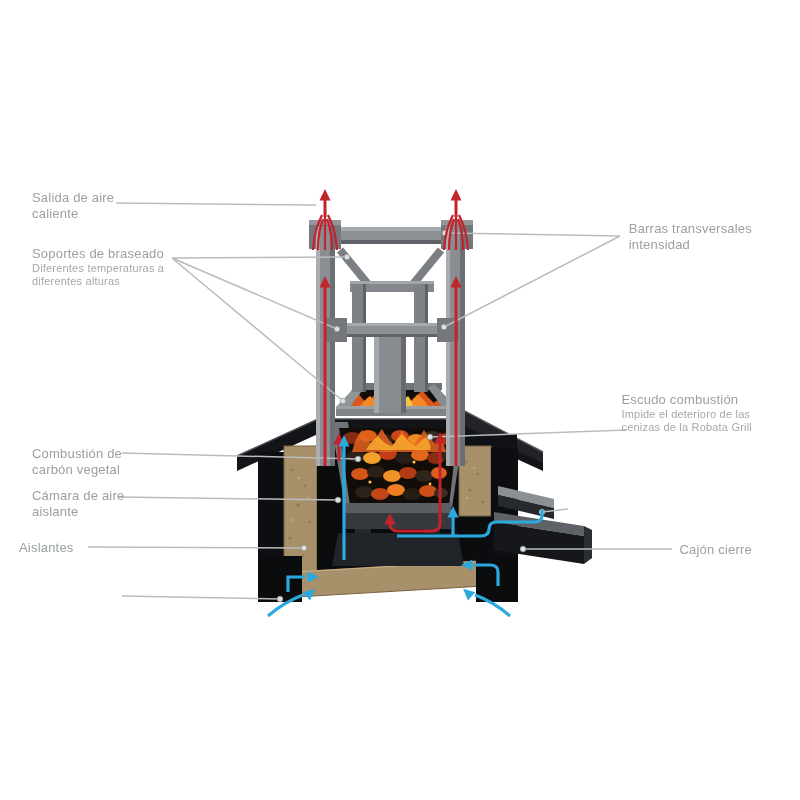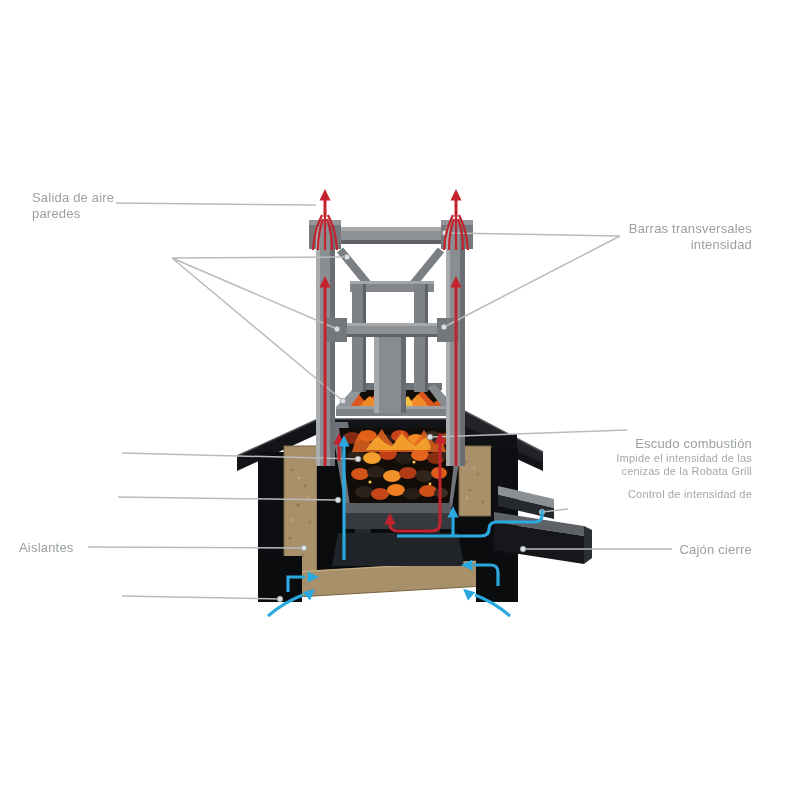--- a/index.html
+++ b/index.html
@@ -4,21 +4,21 @@
 <style>
   html,body{margin:0;padding:0;background:#ffffff;}
   .stage{
     position:relative;width:800px;height:800px;background:#ffffff;overflow:hidden;
     font-family:"Liberation Sans",sans-serif;
   }
   .stage svg{position:absolute;left:0;top:0;}
   .callout{position:absolute;color:#9aa0a3;letter-spacing:.2px;}
   .callout .t{font-size:13px;line-height:15.5px;}
   .callout .s{font-size:11px;line-height:13.5px;color:#a3a8ab;}
-  .callout.right{text-align:right;}
+  .callout.right{}
 </style>
 </head>
 <body>
 
 <div class="stage">
 
   <svg width="800" height="800" viewBox="0 0 800 800">
     <defs>
       <path id="ah" d="M0,-8 L-5.5,3.5 L5.5,3.5 Z"></path>
     </defs>
@@ -227,43 +227,55 @@
       <use href="#ah" transform="translate(453,514)"></use>
       <use href="#ah" transform="translate(311,577) rotate(90)"></use>
       <use href="#ah" transform="translate(469,565) rotate(-90)"></use>
       <use href="#ah" transform="translate(309,594) rotate(48)"></use>
       <use href="#ah" transform="translate(469,594) rotate(-48)"></use>
     </g>
   </svg>
 
   <div class="callout" style="left:32px;top:190px">
     <div class="t">Salida de aire</div>
-    <div class="t">paredes</div>
-  </div>
-
-
-
+    <div class="t">caliente</div>
+  </div>
+
+  <div class="callout" style="left:32px;top:246px">
+    <div class="t">Soportes de braseado</div>
+    <div class="s">Diferentes temperaturas a</div>
+    <div class="s">diferentes alturas</div>
+  </div>
+
+  <div class="callout" style="left:32px;top:446px">
+    <div class="t">Combustión de</div>
+    <div class="t">carbón vegetal</div>
+  </div>
+
+  <div class="callout" style="left:32px;top:488px">
+    <div class="t">Cámara de aire</div>
+    <div class="t">aislante</div>
+  </div>
 
   <div class="callout" style="left:19px;top:540px">
     <div class="t">Aislantes</div>
   </div>
 
 
   <div class="callout right" style="right:48px;top:221px">
     <div class="t">Barras transversales</div>
     <div class="t">intensidad</div>
   </div>
 
-  <div class="callout right" style="right:48px;top:436px">
+  <div class="callout right" style="right:48px;top:392px">
     <div class="t">Escudo combustión</div>
-    <div class="s">Impide el intensidad de las</div>
+    <div class="s">Impide el deterioro de las</div>
     <div class="s">cenizas de la Robata Grill</div>
   </div>
 
   <div class="callout right" style="right:48px;top:488px">
-    <div class="s">Control de intensidad de</div>
   </div>
 
   <div class="callout right" style="right:48px;top:542px">
     <div class="t">Cajón cierre</div>
   </div>
 
 </div>
 
 </body></html>

